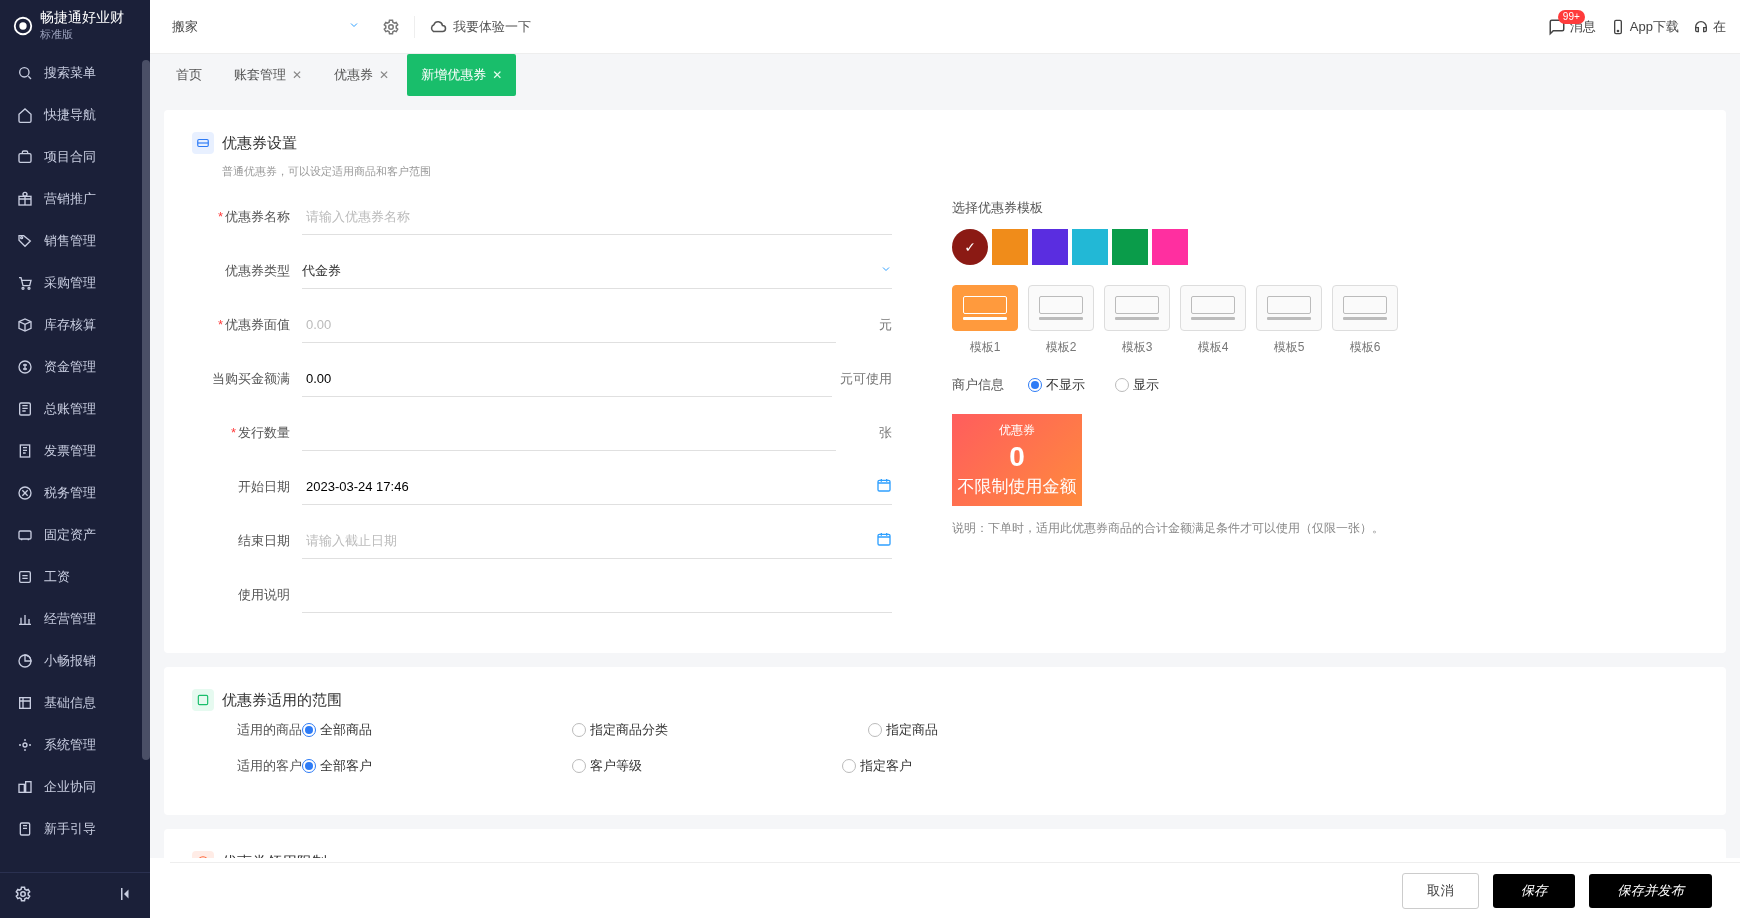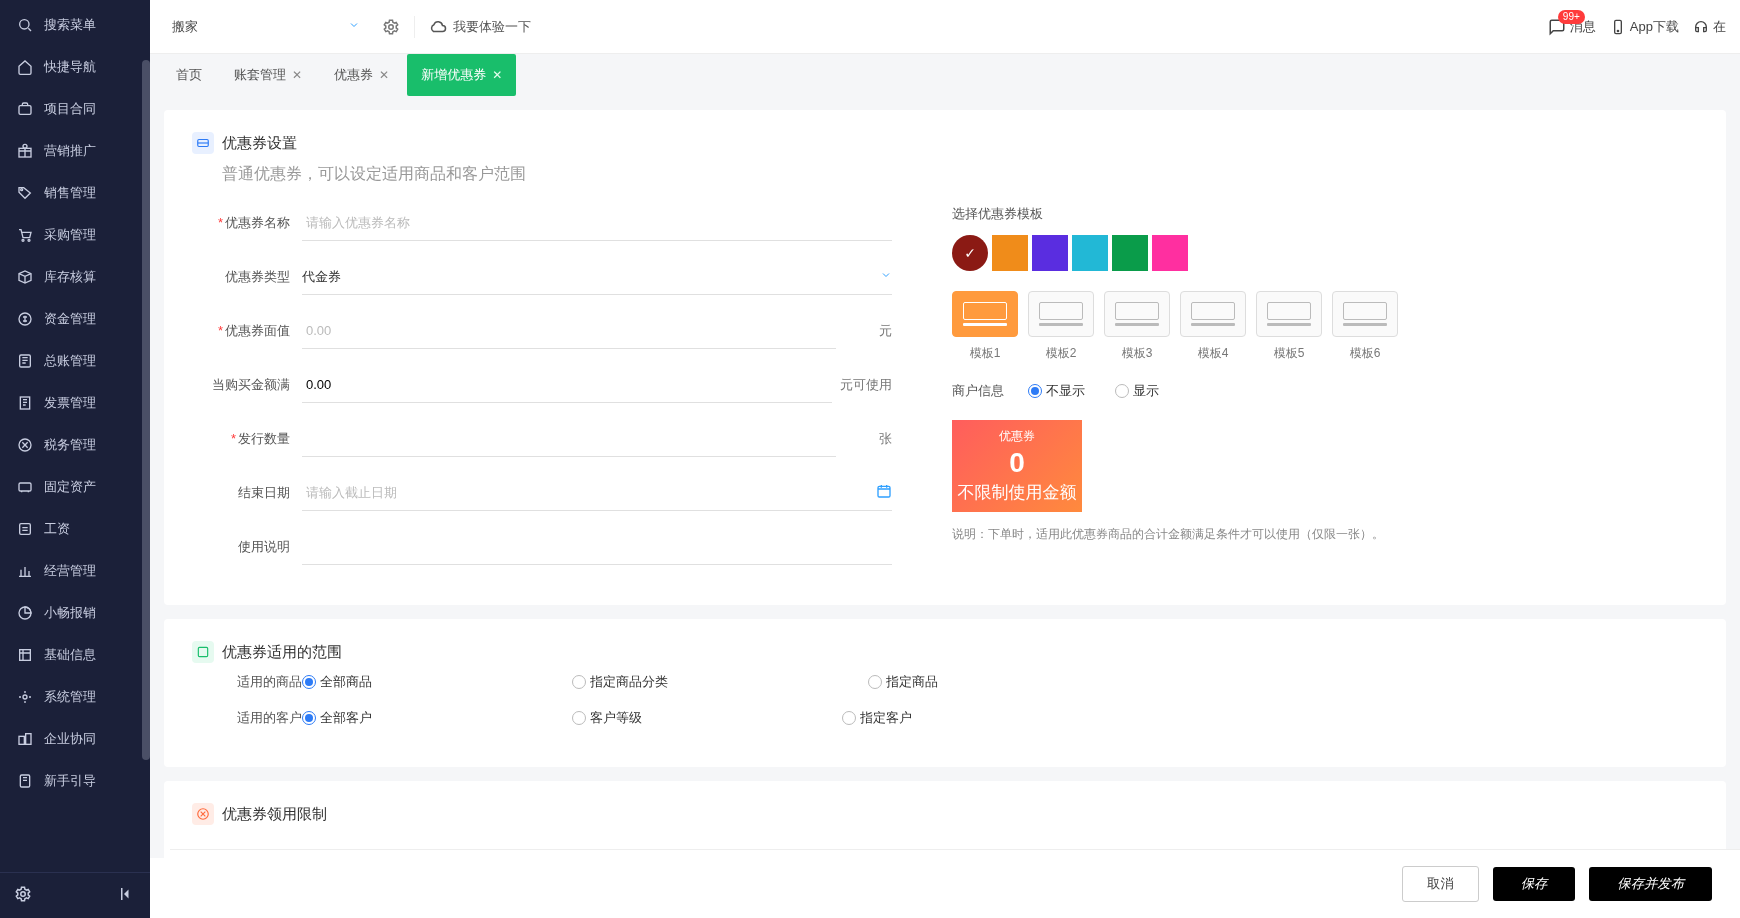--- a/index.html
+++ b/index.html
@@ -39,21 +39,21 @@
 .tab.active .x{color:#e7fff0;}
 
 
 .content{position:absolute;left:150px;top:96px;right:0;bottom:60px;background:#f5f6f8;overflow:auto;padding:14px;}
 .panel{background:#fff;border-radius:4px;padding:22px 28px;margin-bottom:14px;}
 .panel-title{display:flex;align-items:center;gap:8px;font-size:15px;color:#333;margin-bottom:10px;}
 .title-icon{width:22px;height:22px;border-radius:4px;display:flex;align-items:center;justify-content:center;}
 .ti-blue{background:#e8f0ff;color:#2d7bf6;}
 .ti-green{background:#e6faf0;color:#19be6b;}
 .ti-orange{background:#ffece6;color:#ff6a3d;}
-.panel-desc{color:#999;font-size:16px;margin-bottom:20px;margin-left:30px;}
+.panel-desc{color:#999;font-size:11px;margin-bottom:20px;margin-left:30px;}
 .two-col{display:flex;gap:60px;}
 .left-col{flex:1;max-width:700px;}
 .right-col{width:480px;}
 .form-row{display:flex;align-items:center;margin-bottom:18px;}
 .form-label{width:110px;text-align:right;color:#555;padding-right:12px;flex-shrink:0;}
 .form-label .req{color:#ff3b3b;margin-right:2px;}
 .form-control{flex:1;display:flex;align-items:center;position:relative;}
 .inp{flex:1;height:36px;border:none;border-bottom:1px solid #e0e0e0;padding:0 4px;font-size:13px;outline:none;background:transparent;}
 .inp::placeholder{color:#bbb;}
 .unit{color:#777;margin-left:8px;min-width:48px;text-align:right;}
@@ -93,28 +93,38 @@
 .cp-right .dates{color:#999;font-size:11px;}
 .cp-right .btn{border:1px solid #ff6a3d;color:#ff6a3d;padding:3px 8px;border-radius:3px;font-size:12px;cursor:pointer;}
 .note{color:#888;font-size:12px;}
 
 
 .scope-row{display:flex;align-items:center;margin-bottom:18px;}
 .scope-label{width:110px;text-align:right;color:#555;padding-right:0;}
 .scope-opts{display:flex;gap:200px;}
 
 
-.footer{position:absolute;left:150px;right:0;bottom:0;height:69px;background:#fff;border-top:1px solid #eee;display:flex;align-items:center;justify-content:flex-end;gap:14px;padding-right:28px;margin-left:20px;}
+.footer{position:absolute;left:150px;right:0;bottom:0;height:56px;background:#fff;border-top:1px solid #eee;display:flex;align-items:center;justify-content:flex-end;gap:14px;padding-right:28px;margin-left:20px;}
 .btn-gray{border:1px solid #ccc;background:#fff;color:#444;padding:8px 24px;border-radius:3px;cursor:pointer;}
 .btn-blue{background:#000000;color:#fff;border:none;padding:8px 28px;border-radius:3px;cursor:pointer;font-style:italic;}
 </style>
 </head>
 <body>
 
 <div class="sidebar">
+  <div class="sidebar-head">
+    <svg width="22" height="22" viewBox="0 0 24 24" fill="none" stroke="#fff" stroke-width="2">
+        <circle cx="12" cy="12" r="9"></circle>
+        <circle cx="12" cy="12" r="3" fill="#fff"></circle>
+      </svg>
+    <div>
+      <div class="title">畅捷通好业财</div>
+      <span class="sub">标准版</span>
+    </div>
+  </div>
   <div class="sidebar-menu" id="sidebar-menu">
       <div class="sidebar-item">
         <span class="mi">
           <svg width="16" height="16" viewBox="0 0 24 24" fill="none" stroke="currentColor" stroke-width="2">
             <circle cx="11" cy="11" r="7"></circle>
             <path d="M21 21l-4-4"></path>
           </svg>
         </span>
         <span>搜索菜单</span>
       </div>
@@ -408,20 +418,30 @@
             </div>
         </div>
         <div class="form-row">
           <div class="form-label"><span class="req">*</span><span>发行数量</span></div>
           <div class="form-control">
               <input class="inp" style="">
               <span class="unit">张</span>
             </div>
         </div>
         <div class="form-row">
+          <div class="form-label"><span>开始日期</span></div>
+          <div class="form-control">
+              <input class="inp" value="2023-03-24 17:46" style="">
+              <span class="cal-icon"><svg width="16" height="16" viewBox="0 0 24 24" fill="none" stroke="currentColor" stroke-width="2">
+                  <rect x="3" y="5" width="18" height="16" rx="2"></rect>
+                  <path d="M3 9h18M8 3v4M16 3v4"></path>
+                </svg></span>
+            </div>
+        </div>
+        <div class="form-row">
           <div class="form-label"><span>结束日期</span></div>
           <div class="form-control">
               <input class="inp" placeholder="请输入截止日期" style="">
               <span class="cal-icon"><svg width="16" height="16" viewBox="0 0 24 24" fill="none" stroke="currentColor" stroke-width="2">
                   <rect x="3" y="5" width="18" height="16" rx="2"></rect>
                   <path d="M3 9h18M8 3v4M16 3v4"></path>
                 </svg></span>
             </div>
         </div>
         <div class="form-row">

